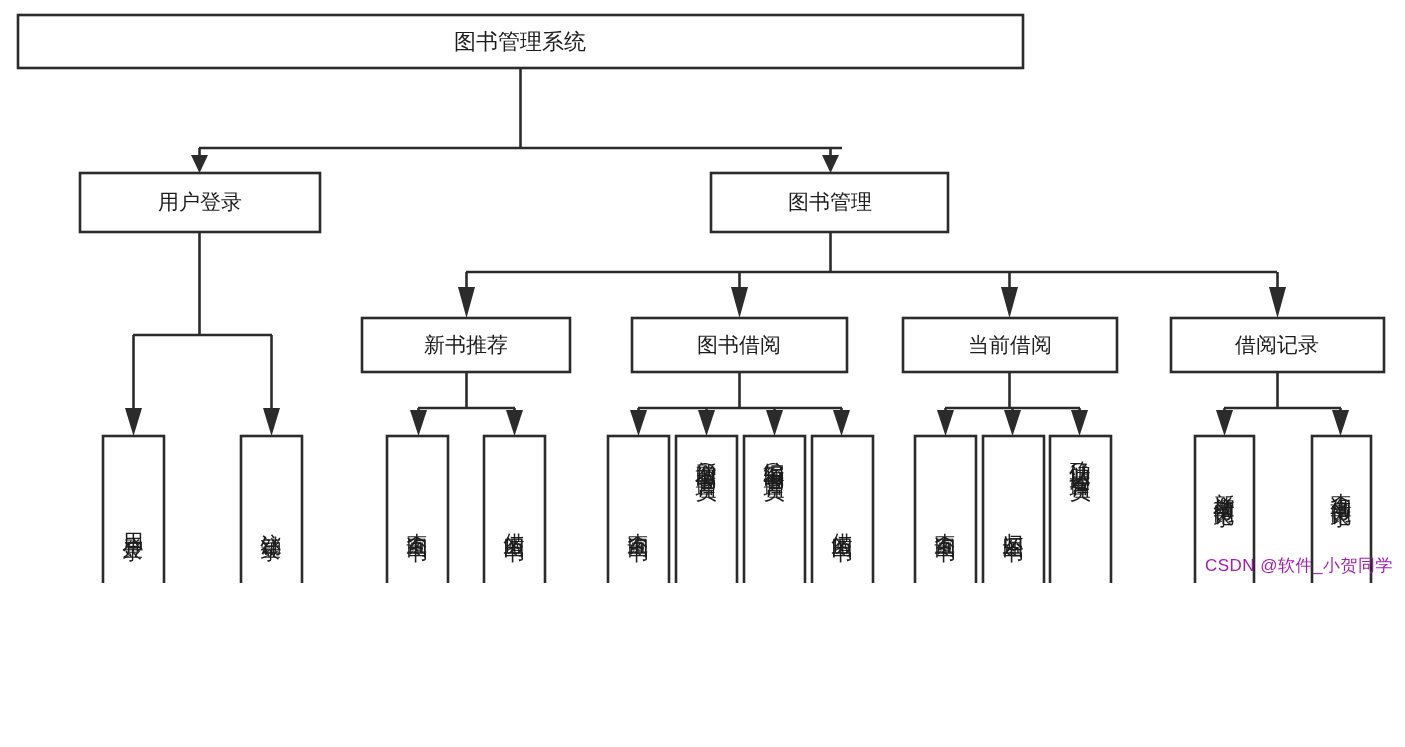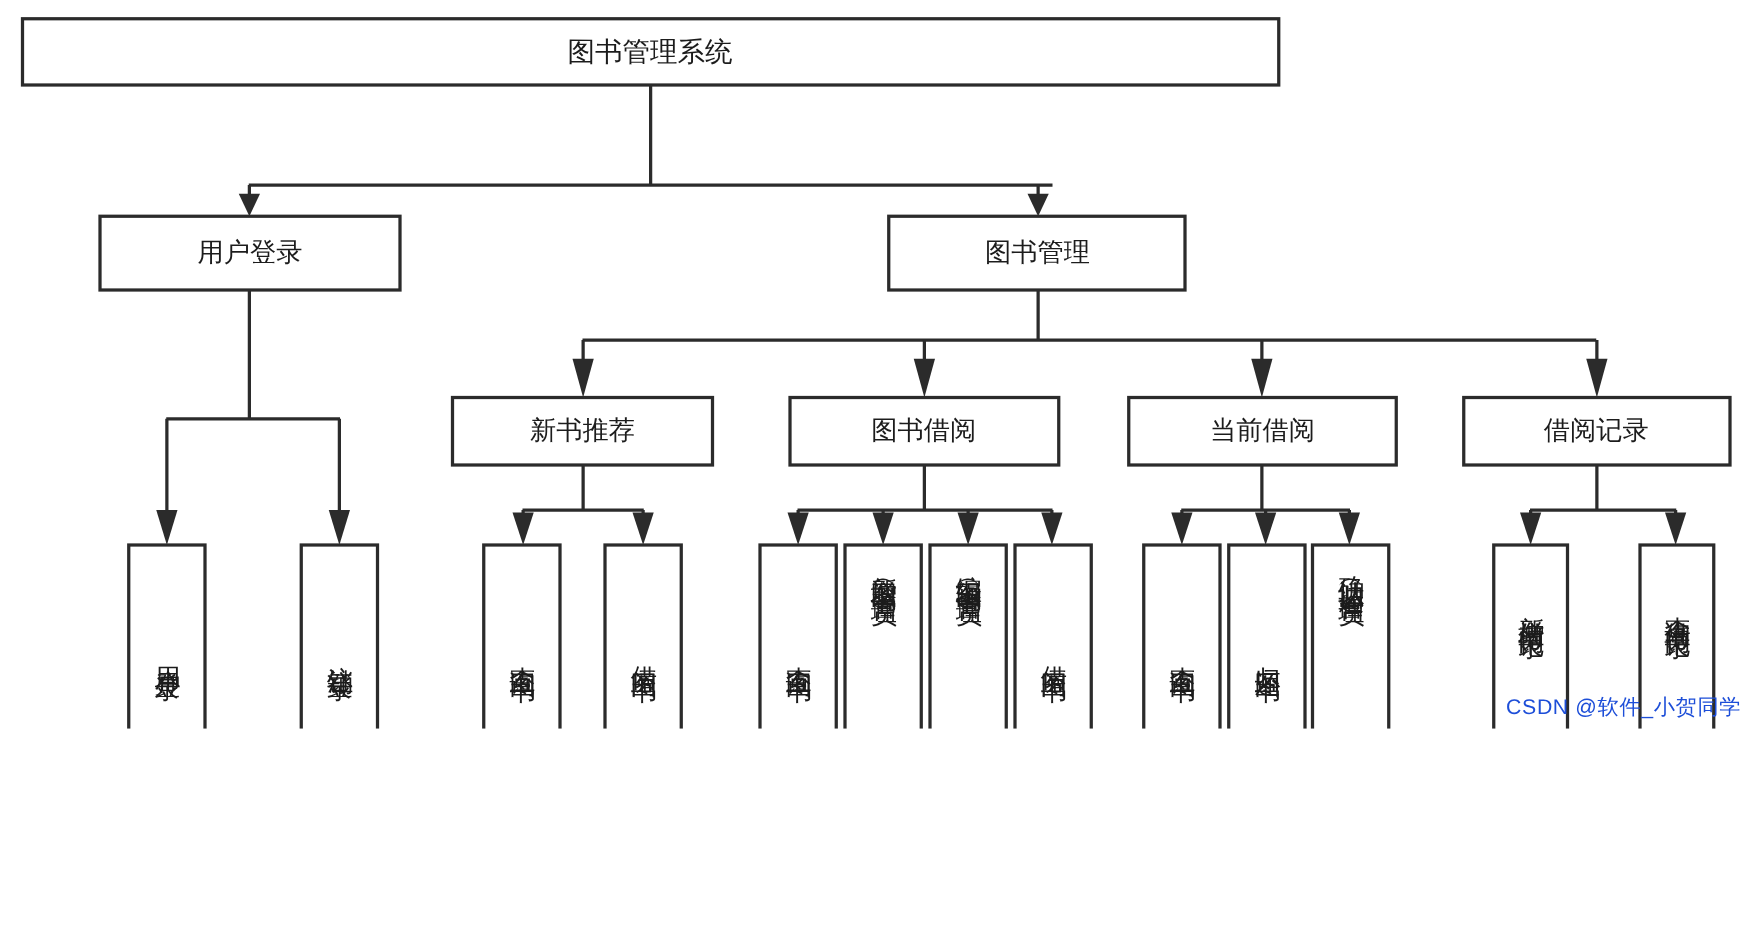--- a/index.html
+++ b/index.html
@@ -66,21 +66,21 @@
     letter-spacing: 3px;
     color: #1c1c1c;
     white-space: nowrap;
   }
   .watermark {
     position: absolute;
     right: 12px;
     bottom: 6px;
     font-family: "Liberation Sans", "DejaVu Sans", sans-serif;
     font-size: 17px;
-    color: #1d4ed8;
+    color: #a21caf;
     letter-spacing: 0.5px;
     white-space: nowrap;
   }
 </style>
 </head>
 <body>
 
 <div id="diagram-root">
 
   <svg class="diagram-canvas" viewBox="0 0 1405 747">

